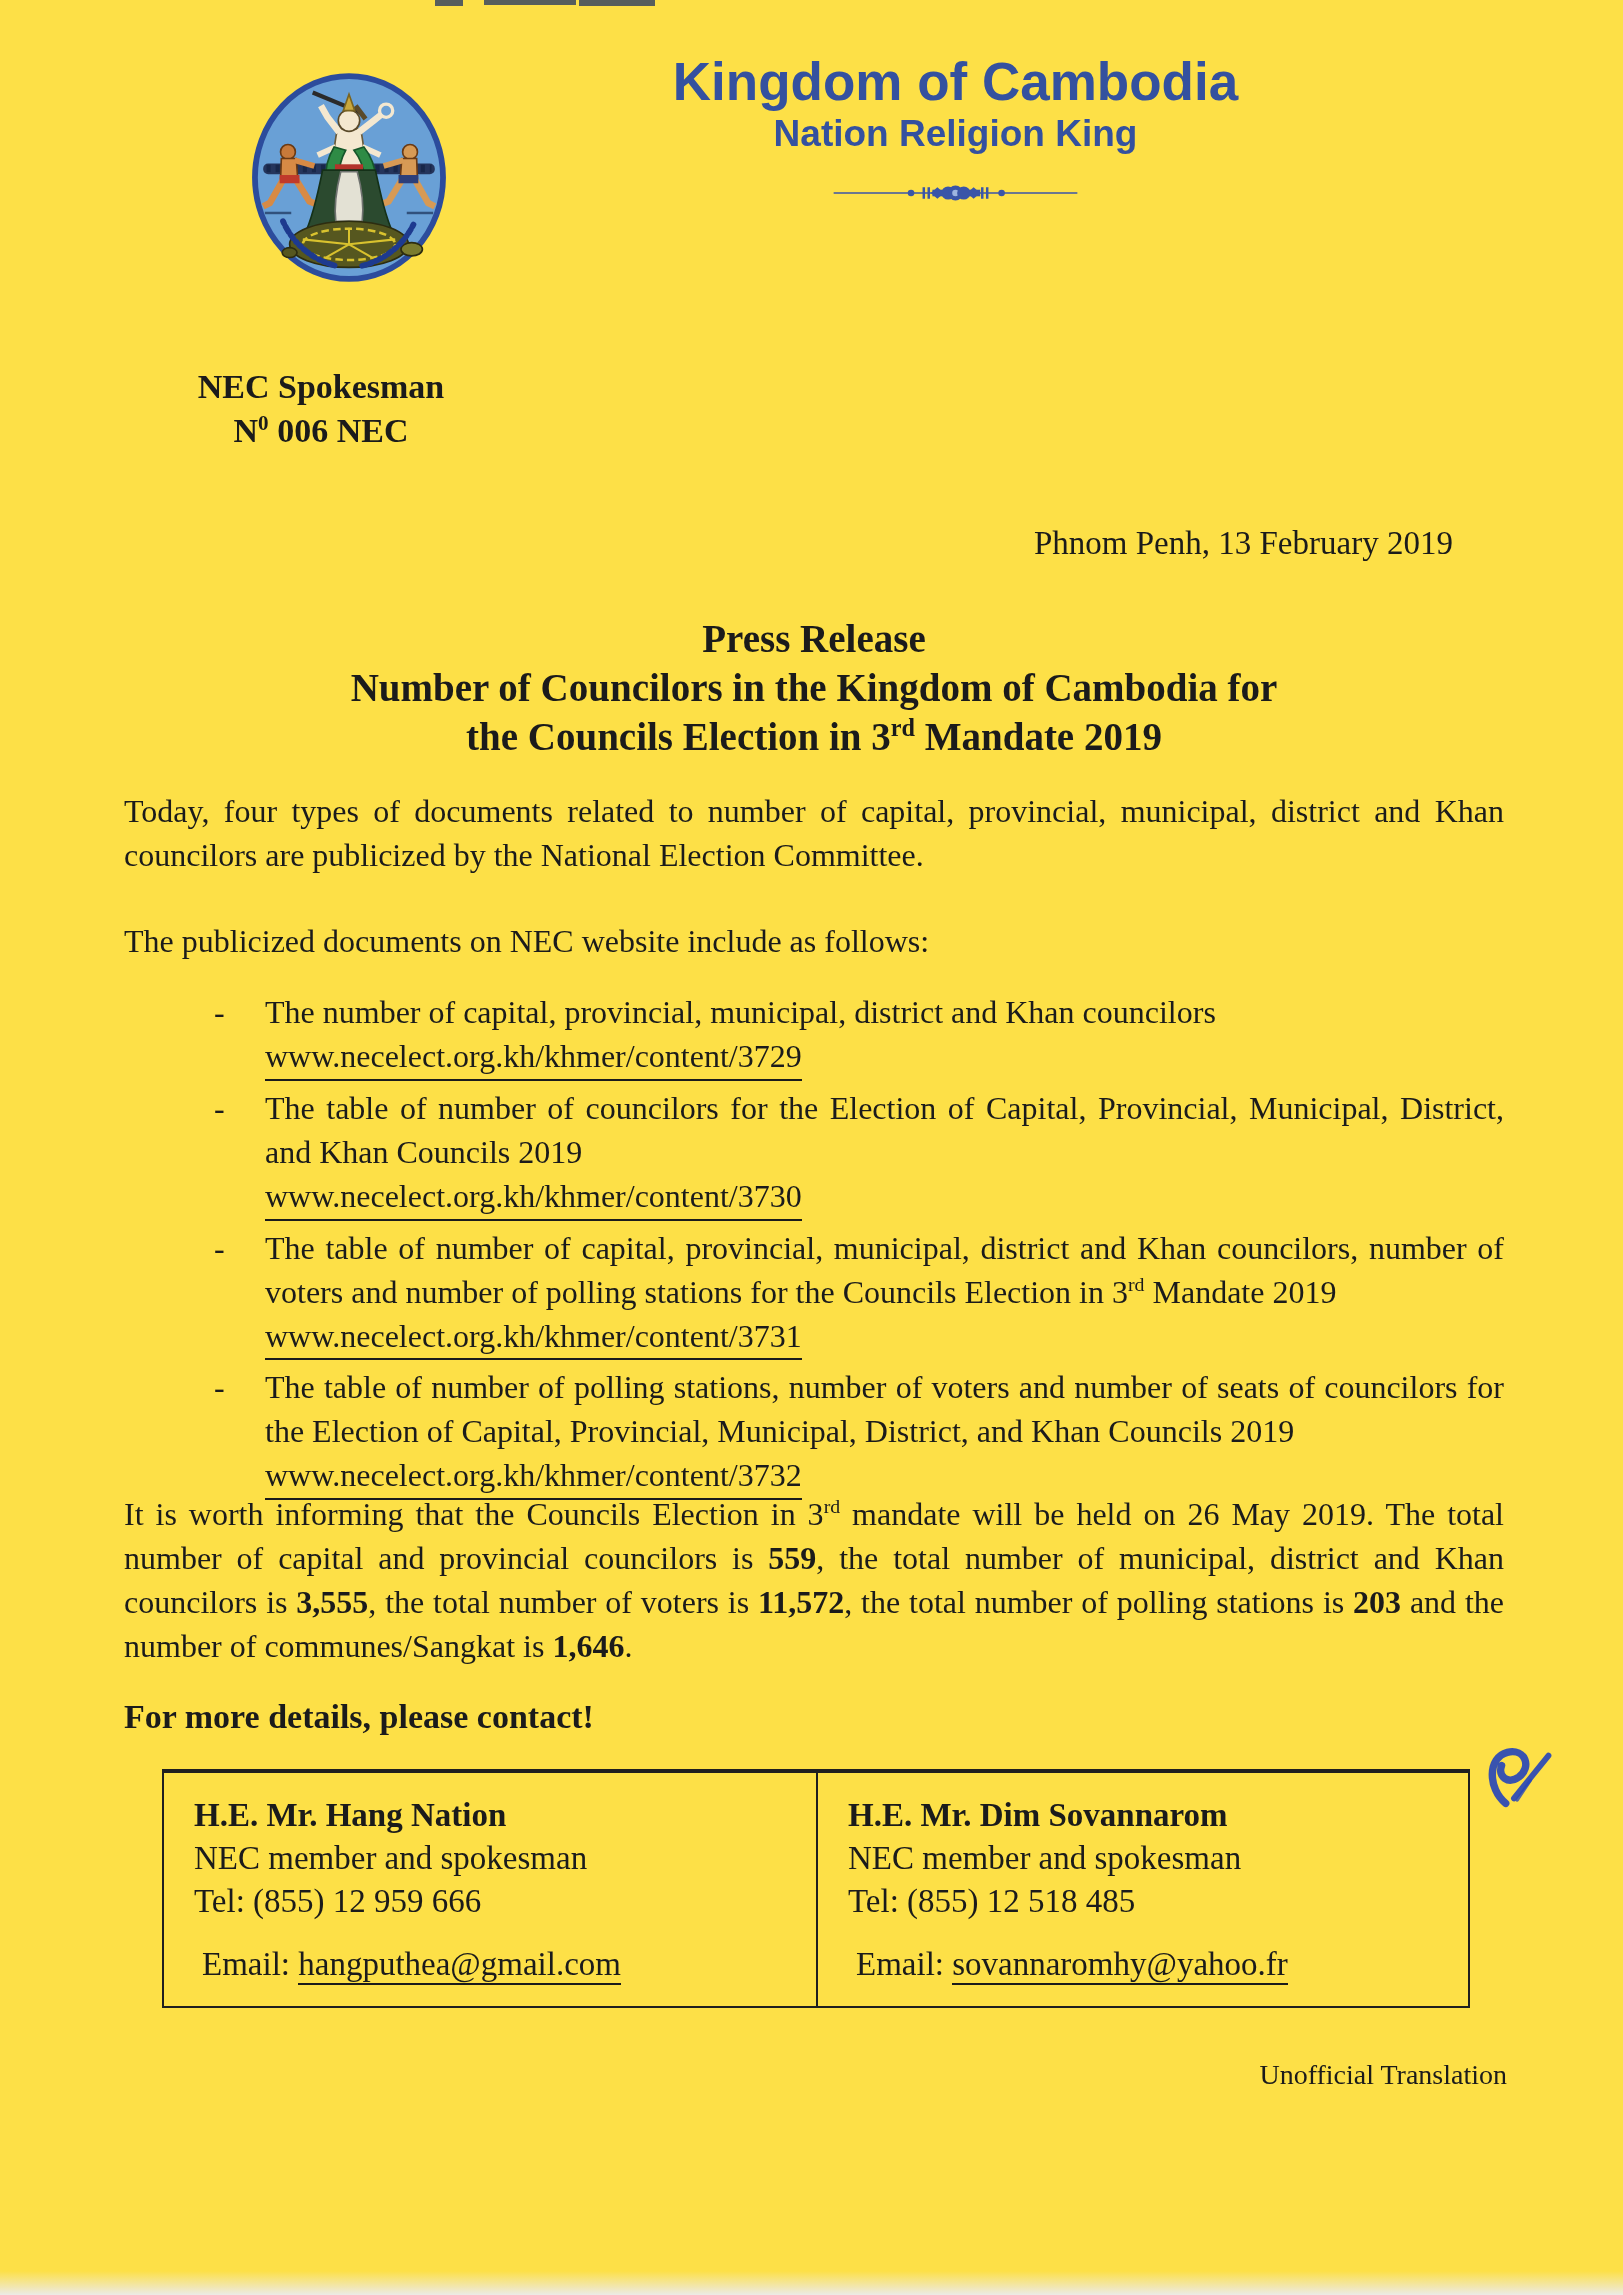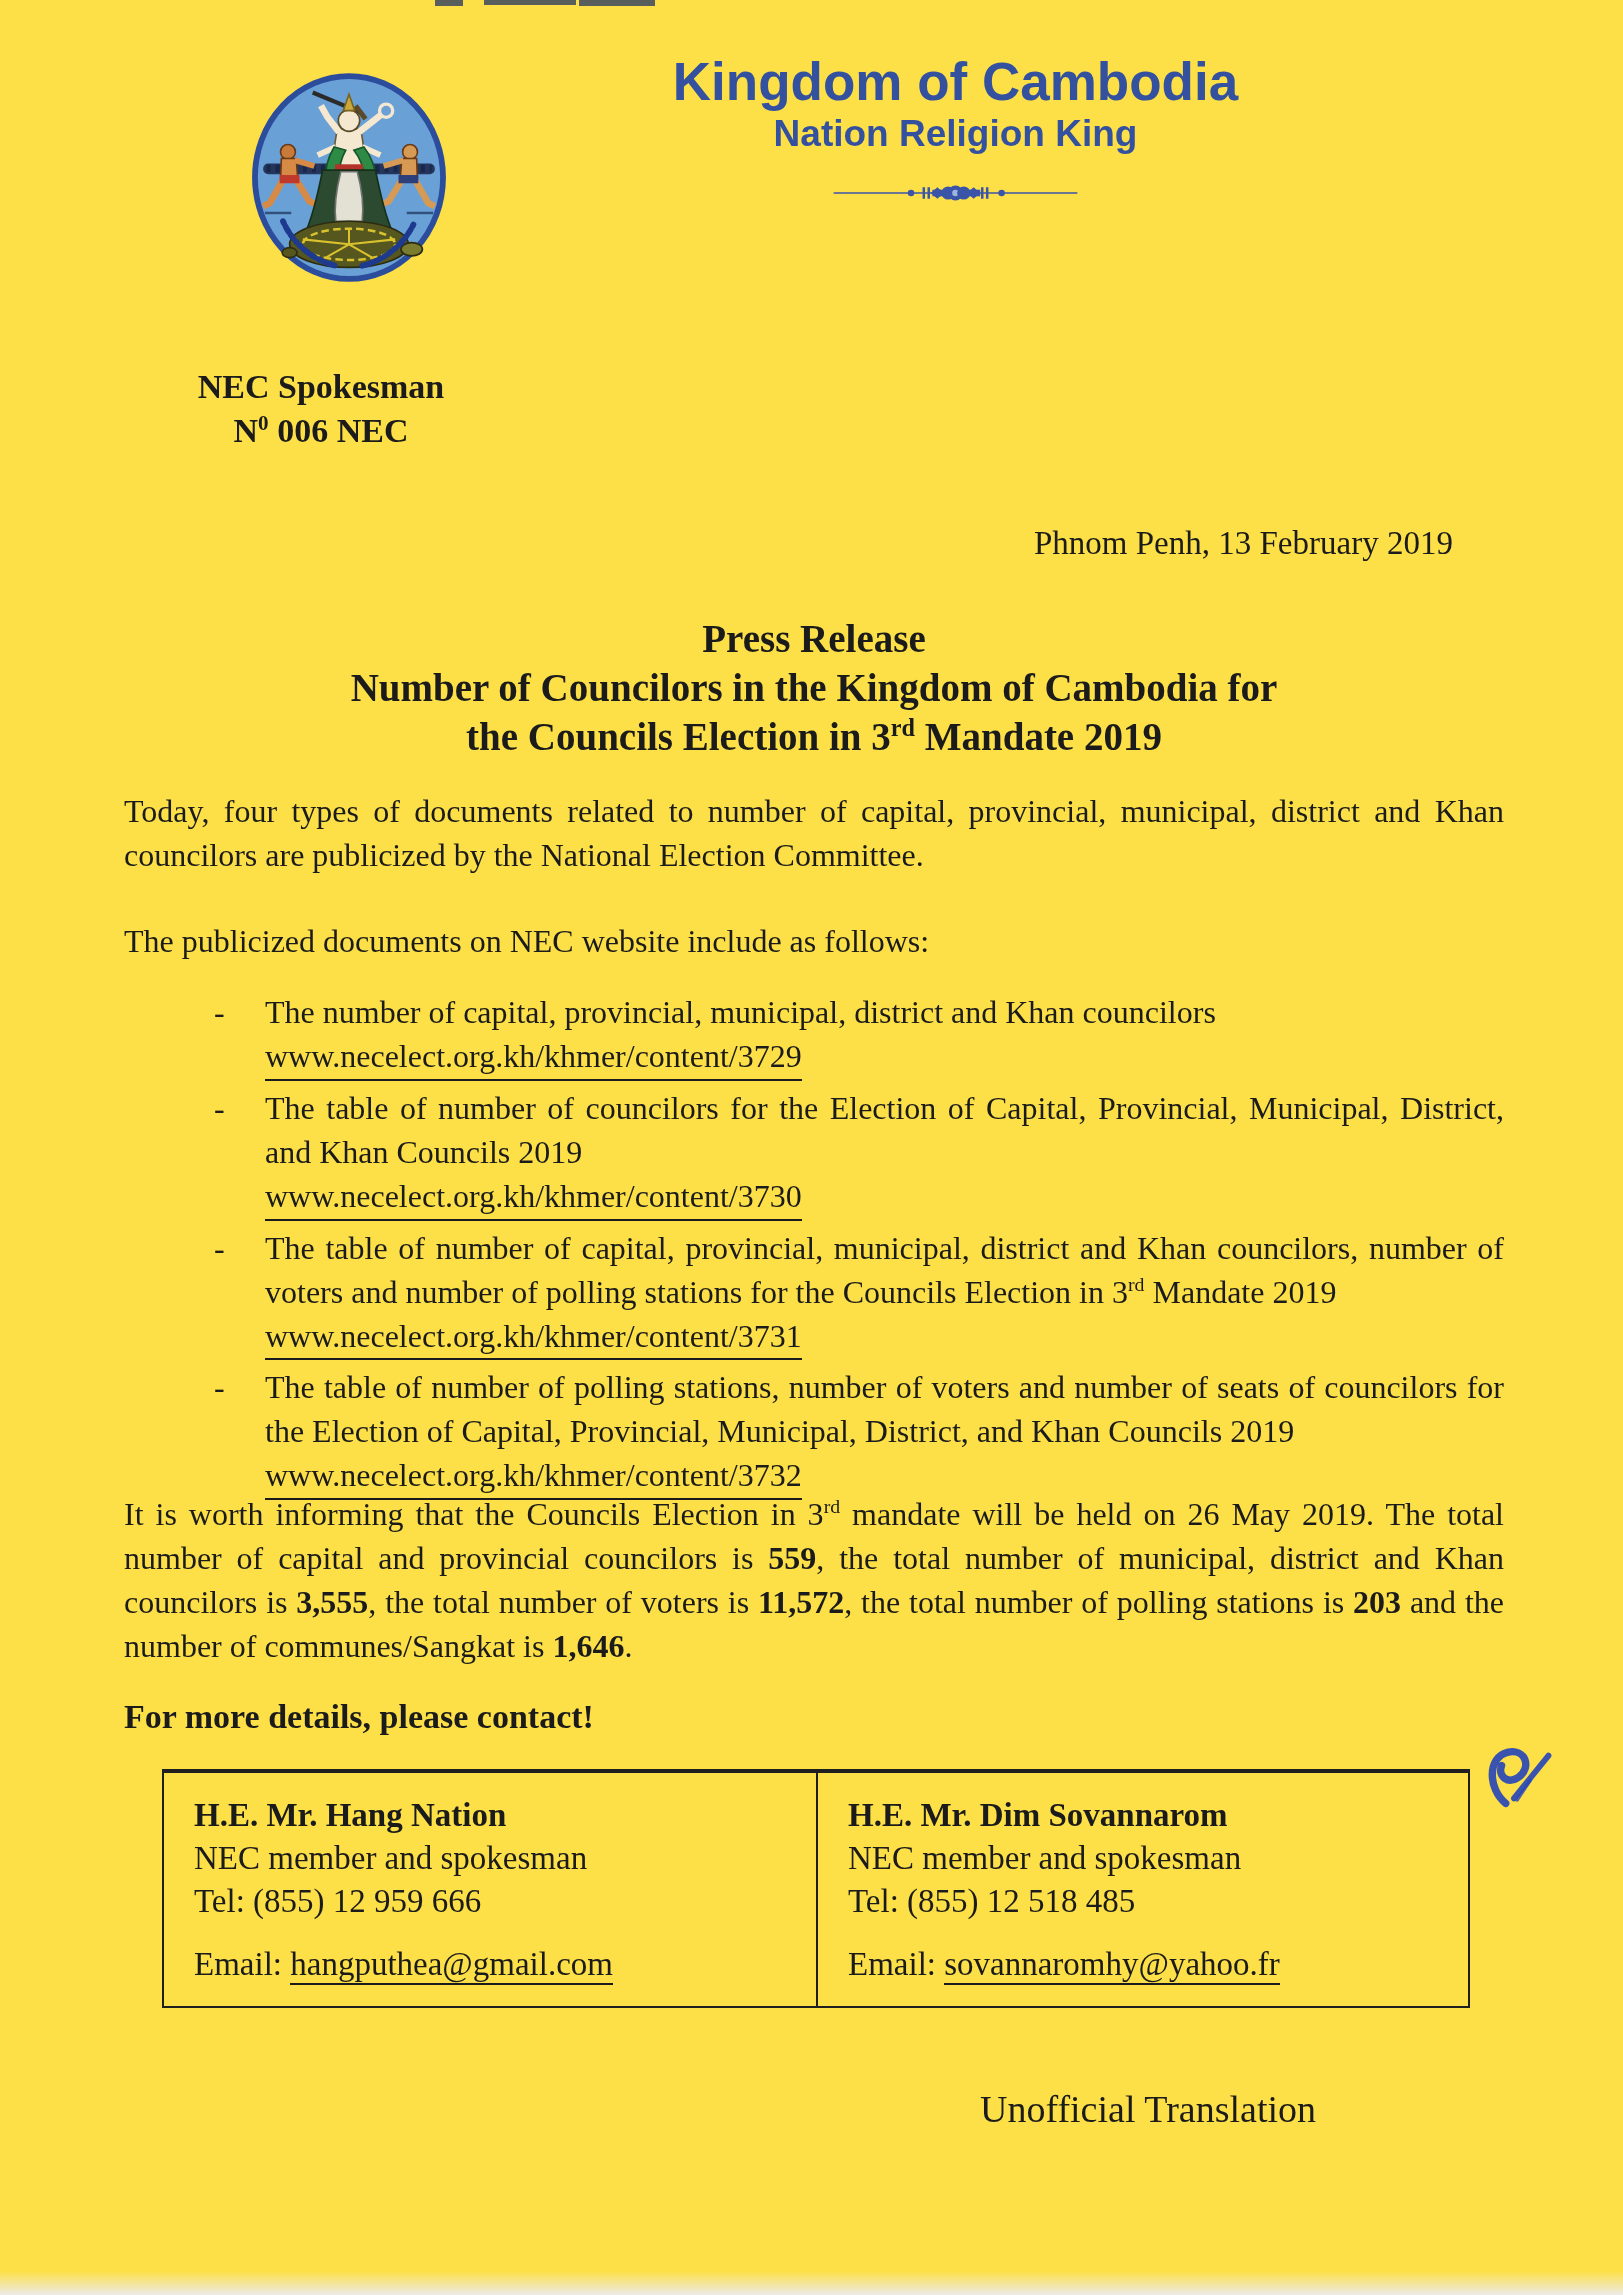--- a/index.html
+++ b/index.html
@@ -41,24 +41,24 @@
   .summary{left:124px;top:1492px;width:1380px;}
   .contact-heading{left:124px;top:1698px;font-size:34px;font-weight:bold;}
 
   
   .contact-box{left:162px;top:1769px;width:1308px;height:239px;
     border:2.5px solid #1f1f1f;border-top-width:4.1px;display:flex;box-sizing:border-box;}
   .contact-cell{width:50%;box-sizing:border-box;padding:21.4px 16.5px 0 30px;
     font-size:33px;line-height:43px;}
   .cell-right{border-left:2.5px solid #1f1f1f;}
   .contact-name{font-weight:bold;}
-  .contact-email{margin-top:20px;}
+  .contact-email{margin-top:20px;margin-left:8px;}
   .email-link{border-bottom:2.5px solid #1b1b1b;padding-bottom:0.8px;}
 
-  .footer-note{left:980px;top:2059px;width:527px;font-size:38px;margin-top:28px;}
+  .footer-note{left:980px;top:2059px;width:527px;text-align:right;font-size:28px;}
 
   
   .scan-dash{background:#3a4660;opacity:.85;}
   .bottom-shade{left:0;top:2271px;width:1623px;height:25px;
     background:linear-gradient(rgba(255,255,255,0),#ebebee);}
 </style>
 </head>
 <body>
 
 <div class="page">

